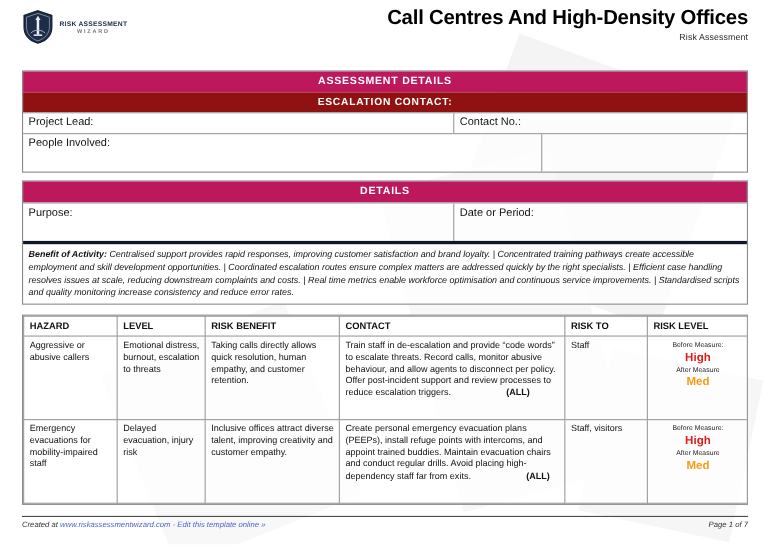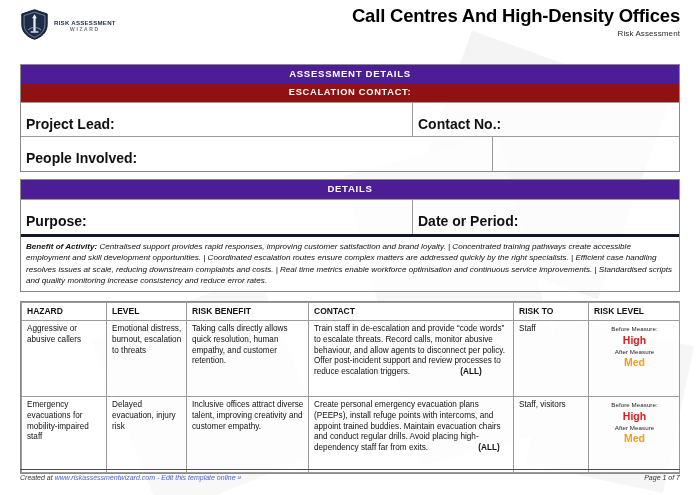--- a/index.html
+++ b/index.html
@@ -97,33 +97,33 @@
   }
   .band {
     color: #ffffff;
     font-weight: bold;
     font-size: 9.6px;
     letter-spacing: 0.7px;
     text-align: center;
     padding: 4px 0 5px;
     line-height: 1;
   }
-  .band-black { background: #4c1d95; }
+  .band-black { background: #be185d; }
   .band-red {
     background: #8f1111;
     text-align: center;
     font-size: 9.3px;
   }
 
   .row { display: flex; border-top: 1px solid #9b9b9b; }
   .row:first-of-type { border-top: none; }
   .cell {
-    padding: 13px 4px 3px 5px;
-    font-size: 14px;
-    font-weight: bold;
+    padding: 3px 4px 3px 5px;
+    font-size: 10px;
+    font-weight: normal;
     color: #111;
     line-height: 1.25;
   }
   .cell + .cell { border-left: 1px solid #9b9b9b; }
   .c-wide { flex: 1 1 auto; }
   .c-right { width: 267px; flex: 0 0 267px; }
   .c-right-narrow { width: 187px; flex: 0 0 187px; }
   .tall-lg { min-height: 34px; }
 
   .benefit {

